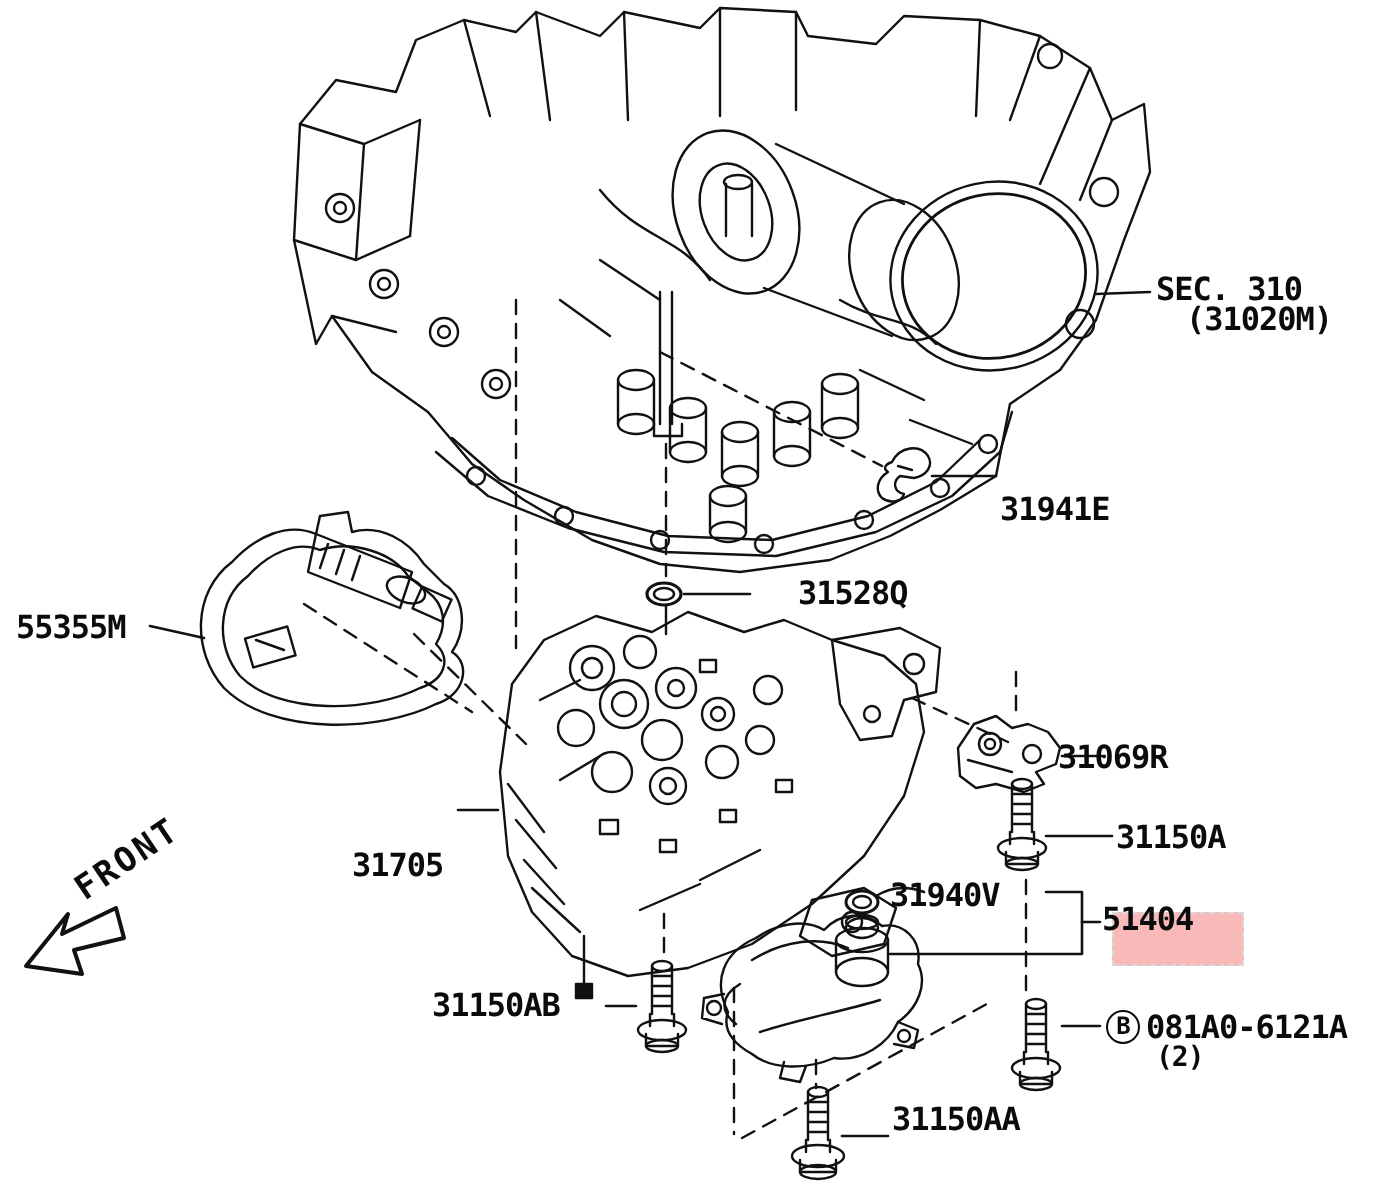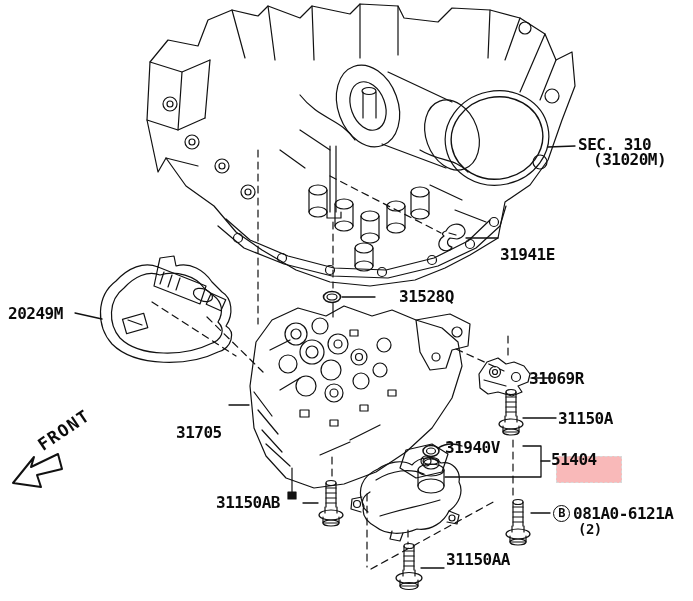--- a/index.html
+++ b/index.html
@@ -313,21 +313,21 @@
 
   <div class="highlight" style="left: 556px; top: 456px; width: 64px; height: 25px; background-color: rgb(249, 185, 185);"></div>
 
   <div class="lbl" style="left:578px;top:137px;">SEC. 310</div>
   <div class="lbl" style="left:573px;top:152px;margin-left:20px;">(31020M)</div>
 
   <div class="lbl" style="left:500px;top:231px;margin-top:16px;">31941E</div>
 
   <div class="lbl" style="left:399px;top:289px;">31528Q</div>
 
-  <div class="lbl" style="left:8px;top:306px;">20249M</div>
+  <div class="lbl" style="left:8px;top:306px;">55355M</div>
 
   <div class="lbl" style="left:176px;top:398px;margin-top:27px;">31705</div>
 
   <div class="lbl" style="left:529px;top:371px;">31069R</div>
 
   <div class="lbl" style="left:558px;top:411px;">31150A</div>
 
   <div class="lbl" style="left:445px;top:440px;">31940V</div>
 
   <div class="lbl" style="left:551px;top:452px;">51404</div>

